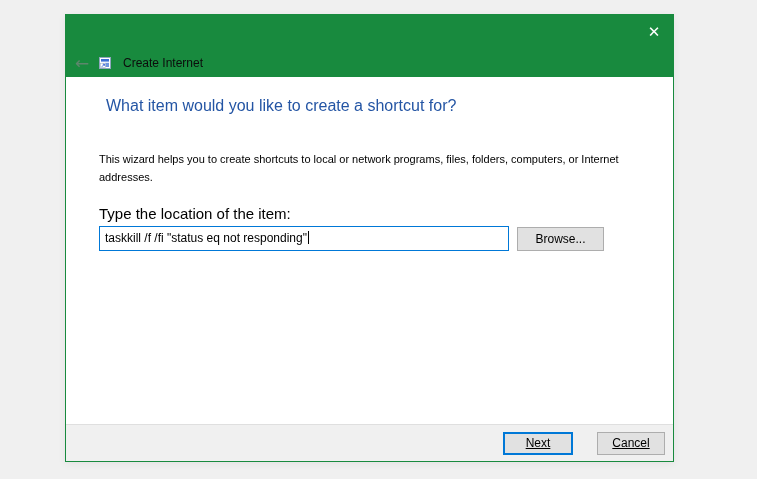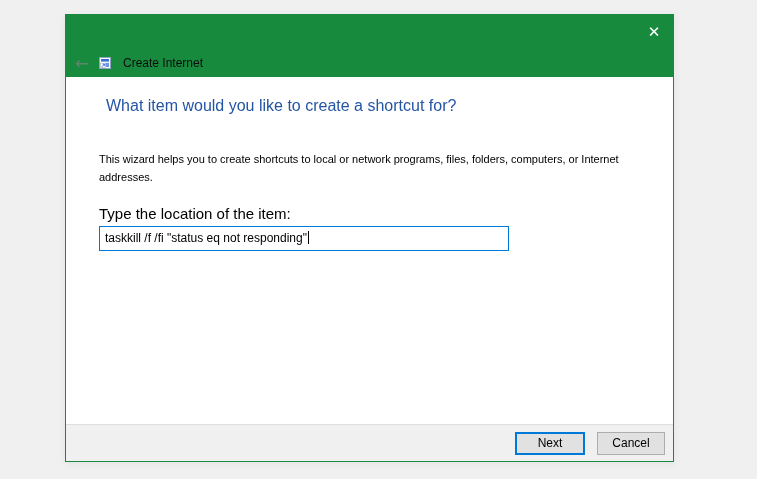--- a/index.html
+++ b/index.html
@@ -134,22 +134,23 @@
   
   .footer {
     position: absolute;
     left: 0; right: 0; bottom: 0;
     height: 37px;
     background: #f0f0f0;
     border-top: 1px solid #dfdfdf;
     display: flex;
     align-items: center;
     justify-content: flex-end;
-    gap: 12px;
+    gap: 24px;
     padding-right: 8px;
+    text-decoration: underline;
   }
   .next-btn {
     width: 70px; height: 23px;
     border: 2px solid var(--focus-blue, #0078d7);
   }
   .cancel-btn {
     width: 68px; height: 23px;
   }
 </style>
 </head>
@@ -181,20 +182,21 @@
   <h1 class="heading">What item would you like to create a shortcut for?</h1>
 
   <p class="desc">This wizard helps you to create shortcuts to local or network programs, files, folders, computers, or Internet addresses.</p>
 
   <label class="loc-label">Type the location of the item:</label>
 
   <div class="textbox">
     <span>taskkill /f /fi "status eq not responding"</span><span class="caret"></span>
   </div>
 
+  <button class="btn browse-btn">Browse...</button>
 
 
   <div class="footer">
     <button class="btn next-btn">Next</button>
     <button class="btn cancel-btn">Cancel</button>
   </div>
 
 </div>
 
 </body></html>

